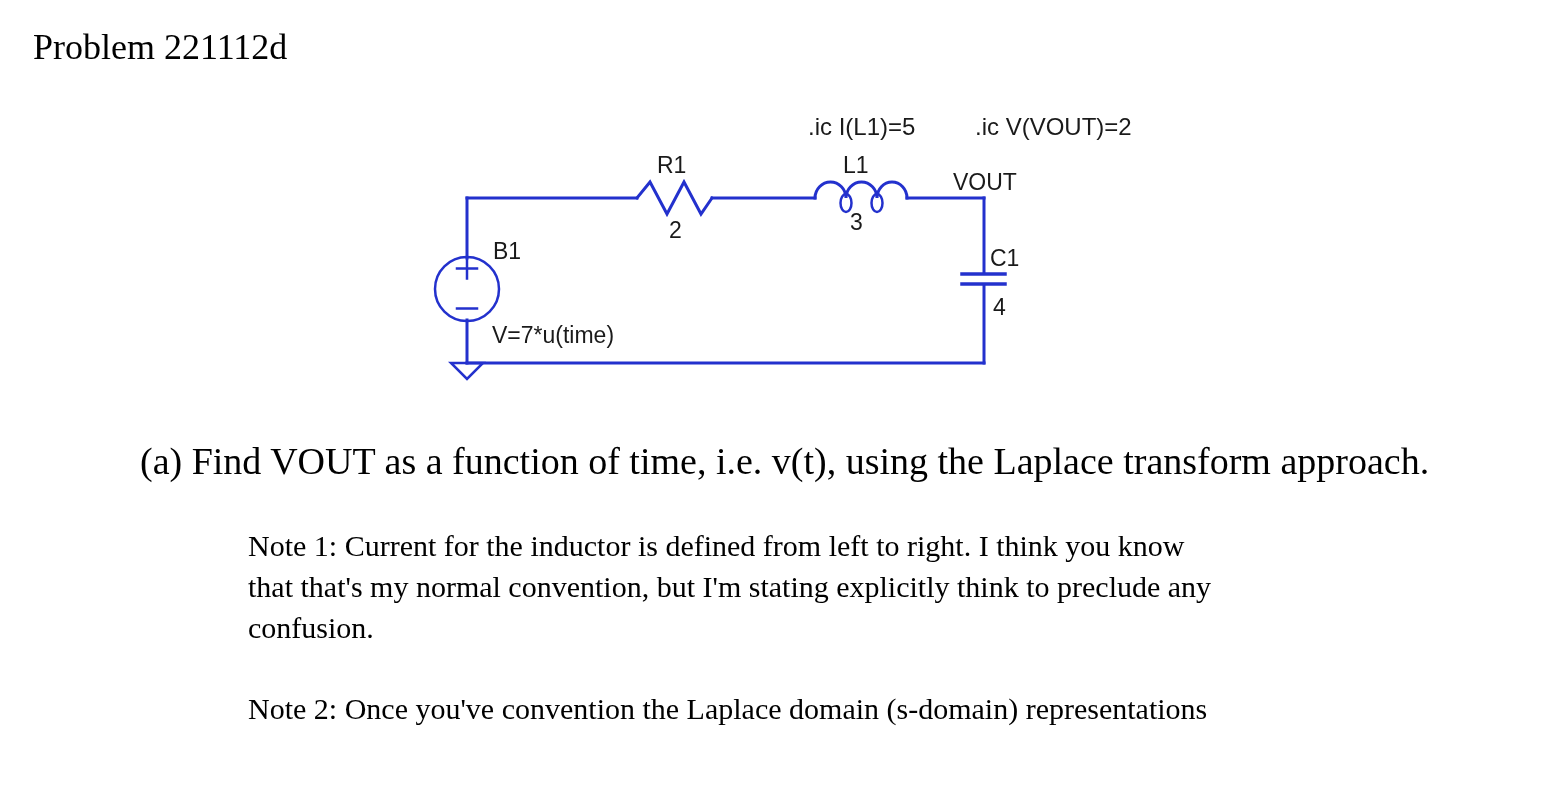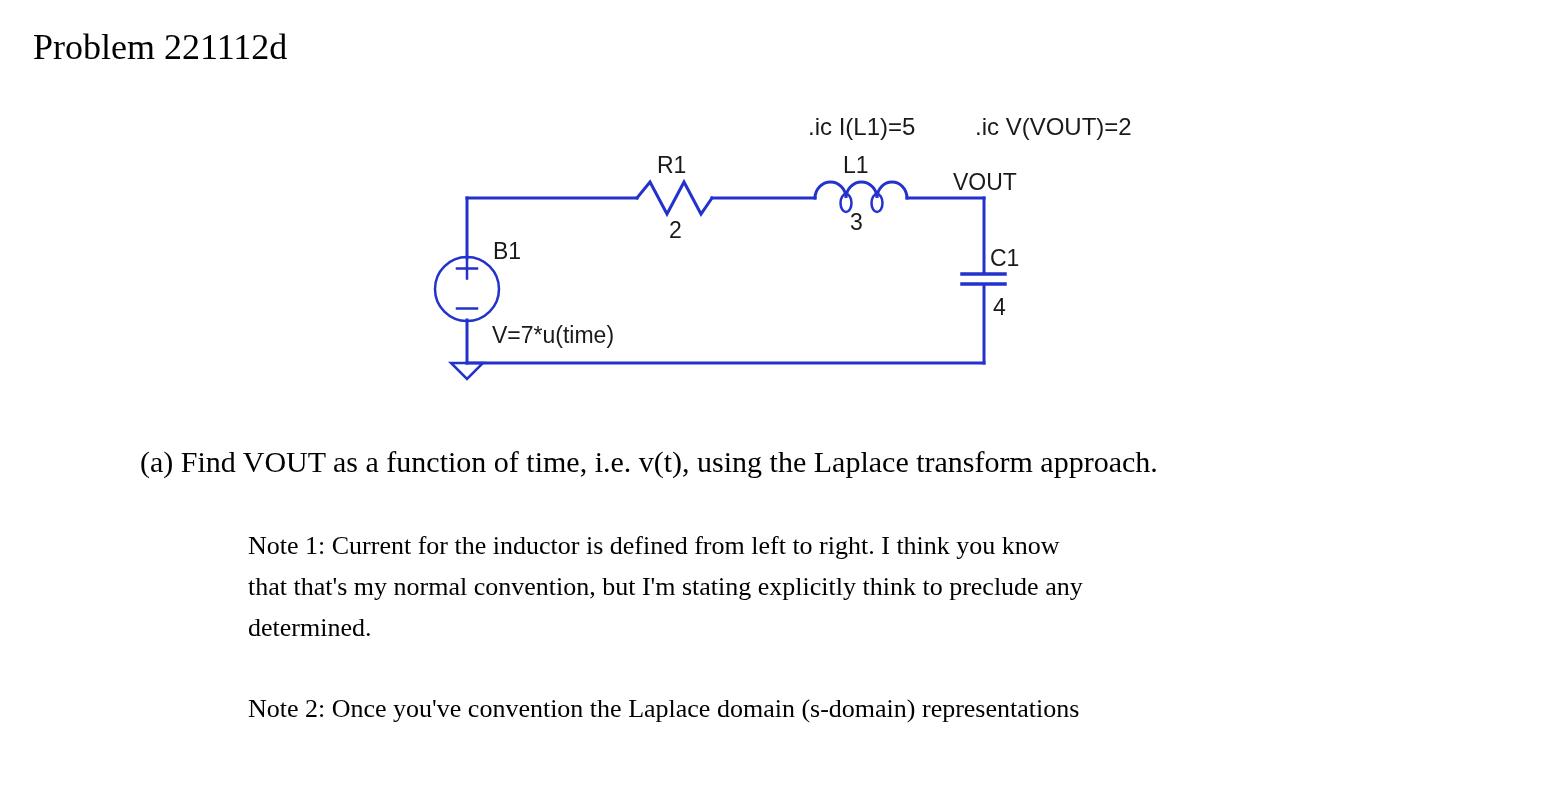--- a/index.html
+++ b/index.html
@@ -20,28 +20,28 @@
     left: 33px;
     top: 25px;
     font-size: 36px;
     line-height: 44px;
     color: #000000;
     white-space: nowrap;
   }
   #part-a {
     left: 140px;
     top: 441px;
-    font-size: 30px;
+    font-size: 38px;
     line-height: 41px;
     color: #000000;
     white-space: nowrap;
   }
   .note {
     left: 248px;
-    font-size: 26px;
+    font-size: 30px;
     line-height: 41px;
     color: #000000;
     white-space: nowrap;
   }
   #note-1 { top: 525px; }
   #note-2 { top: 688px; }
 
   #schematic-svg {
     position: absolute;
     left: 0;
@@ -124,20 +124,20 @@
     <text class="comp-label" x="993" y="315">4</text>
     <text class="comp-label" x="493" y="259">B1</text>
     <text class="comp-label" x="492" y="343">V=7*u(time)</text>
   </svg>
 
   <div id="part-a" class="abs">(a) Find VOUT as a function of time, i.e. v(t), using the Laplace transform approach.</div>
 
   <div id="note-1" class="abs note">
     <div>Note 1: Current for the inductor is defined from left to right. I think you know</div>
     <div>that that's my normal convention, but I'm stating explicitly think to preclude any</div>
-    <div>determined.</div>
+    <div>confusion.</div>
   </div>
 
   <div id="note-2" class="abs note">
     <div>Note 2: Once you've convention the Laplace domain (s-domain) representations</div>
   </div>
 
 </div>
 
 </body></html>

